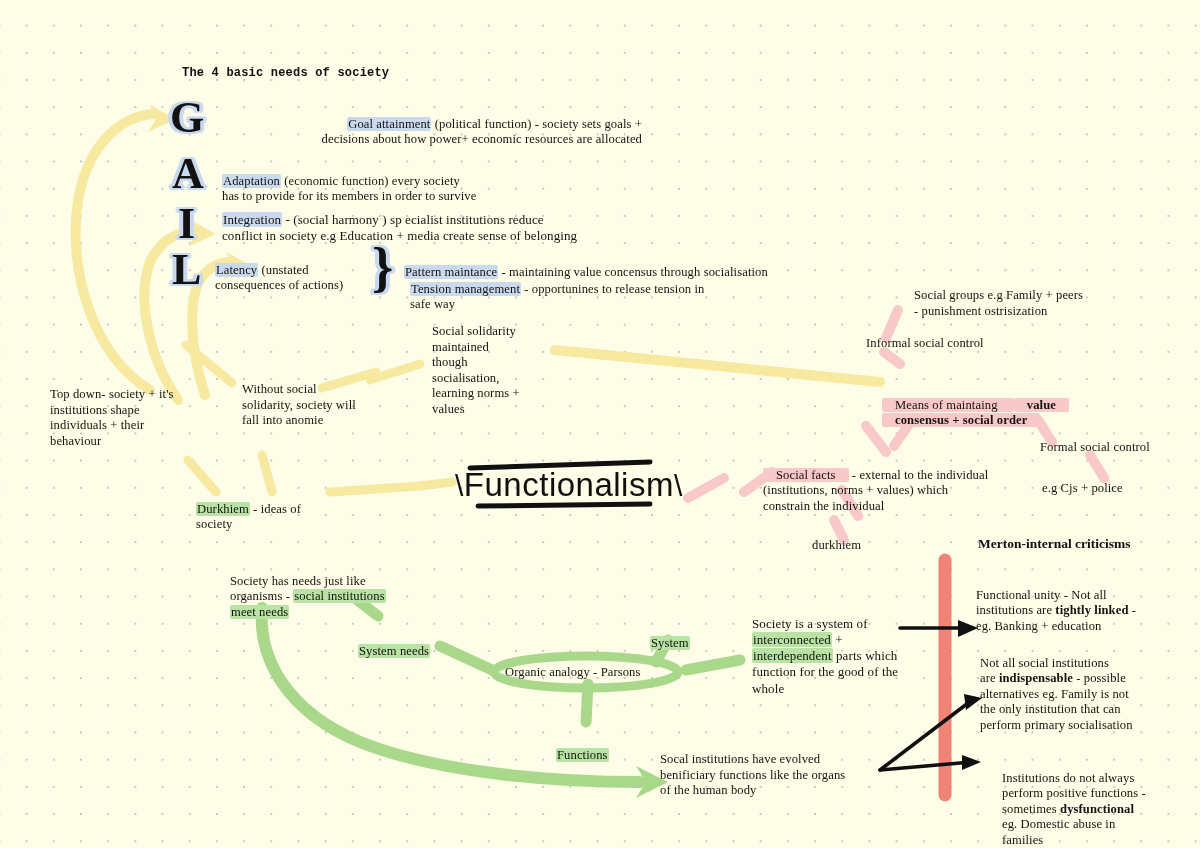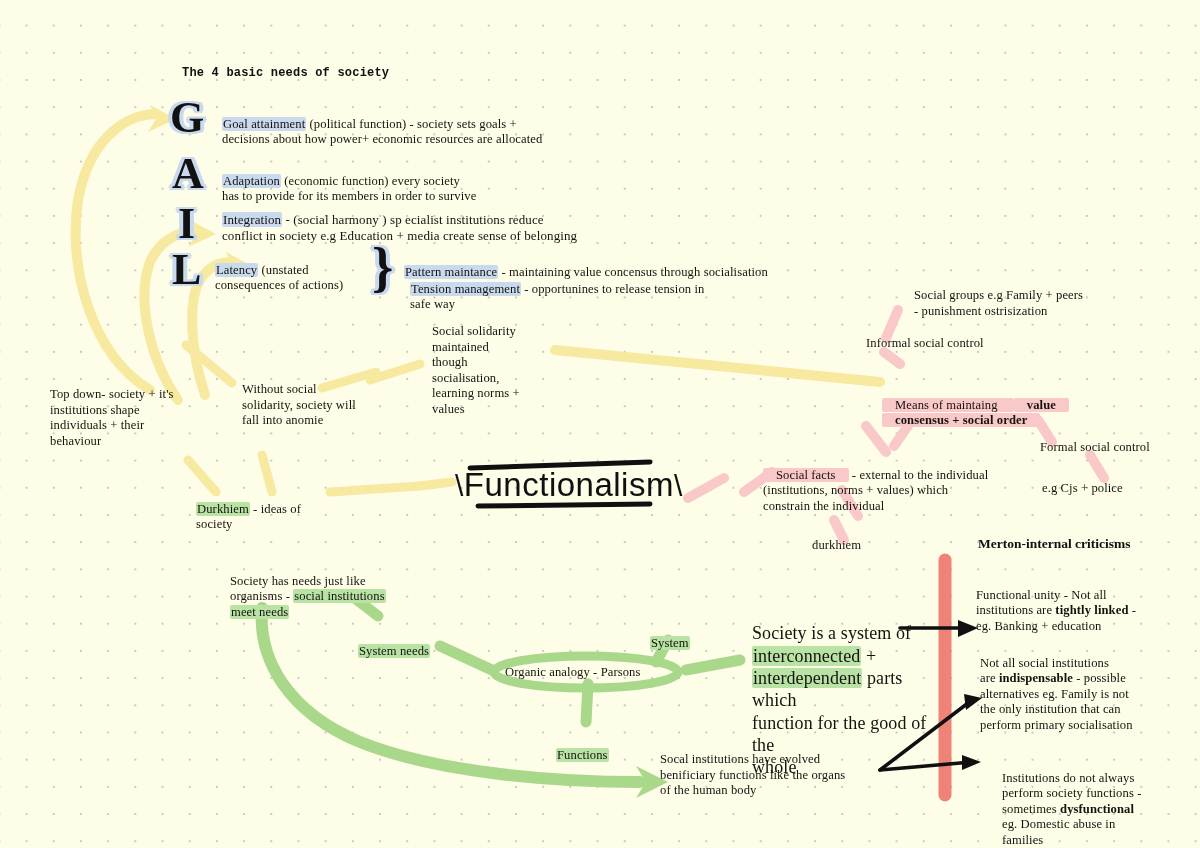--- a/index.html
+++ b/index.html
@@ -146,21 +146,21 @@
     </g>
   </svg>
 
   <div id="title">The 4 basic needs of society</div>
 
   <div class="gail" style="left:170px;top:92px;">G</div>
   <div class="gail" style="left:172px;top:148px;">A</div>
   <div class="gail" style="left:178px;top:198px;">I</div>
   <div class="gail" style="left:172px;top:244px;">L</div>
 
-  <div class="txt" style="left:222px;top:101px;width:420px;font-size:12.6px;">
+  <div class="txt" style="left:222px;top:101px;width:420px;font-size:12.6px;text-align:right;">
     <span class="hl-blue">Goal attainment</span><span> (political function) - society sets goals +
 decisions about how power+ economic resources are allocated</span>
   </div>
 
   <div class="txt" style="left:222px;top:158px;width:400px;font-size:12.6px;">
     <span class="hl-blue">Adaptation</span><span> (economic function) every society
 has to provide for its members in order to survive</span>
   </div>
 
   <div class="txt" style="left:222px;top:196px;width:430px;font-size:13px;">
@@ -245,21 +245,21 @@
   <div class="txt" style="left:650px;top:620px;font-size:12.6px;">
     <span class="hl-green">System</span>
   </div>
 
   <div class="txt" style="left:556px;top:732px;font-size:12.6px;">
     <span class="hl-green">Functions</span>
   </div>
 
   <div class="txt" style="left:505px;top:665px;font-size:12.6px;z-index:6;">Organic analogy - Parsons</div>
 
-  <div class="txt" style="left:752px;top:600px;width:190px;font-size:18px;">
+  <div class="txt" style="left:752px;top:600px;width:190px;font-size:13px;">
     <span>Society is a system of </span><span class="hl-green">interconnected</span><span> +
 </span><span class="hl-green">interdependent</span><span> parts which
 function for the good of the
 whole</span>
   </div>
 
   <div class="txt" style="left:660px;top:752px;width:250px;font-size:12.6px;">Socal institutions have evolved
 benificiary functions like the organs
 of the human body</div>
 
@@ -274,19 +274,19 @@
   <div class="txt" style="left:980px;top:640px;width:215px;font-size:12.6px;">
     <span>Not all social institutions
 are </span><span class="b">indispensable</span><span> - possible
 alternatives eg. Family is not
 the only institution that can
 perform primary socialisation</span>
   </div>
 
   <div class="txt" style="left:1002px;top:755px;width:200px;font-size:12.6px;">
     <span>Institutions do not always
-perform society functions -
+perform positive functions -
 sometimes </span><span class="b">dysfunctional</span><span>
 eg.  Domestic abuse in
 families</span>
   </div>
 
 </div>
 
 </body></html>

